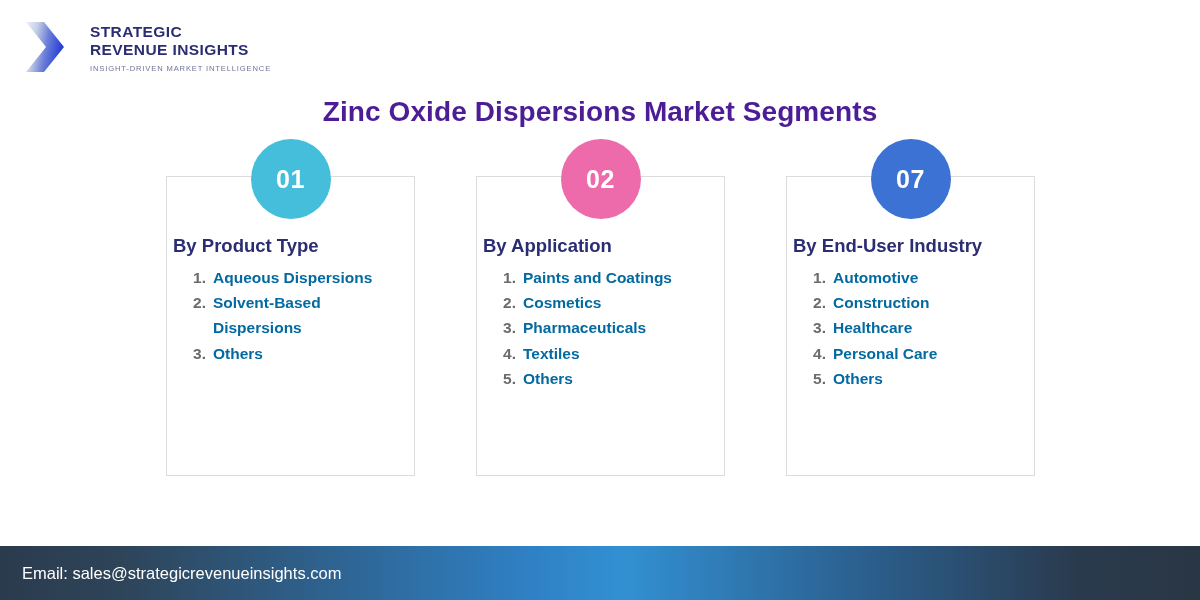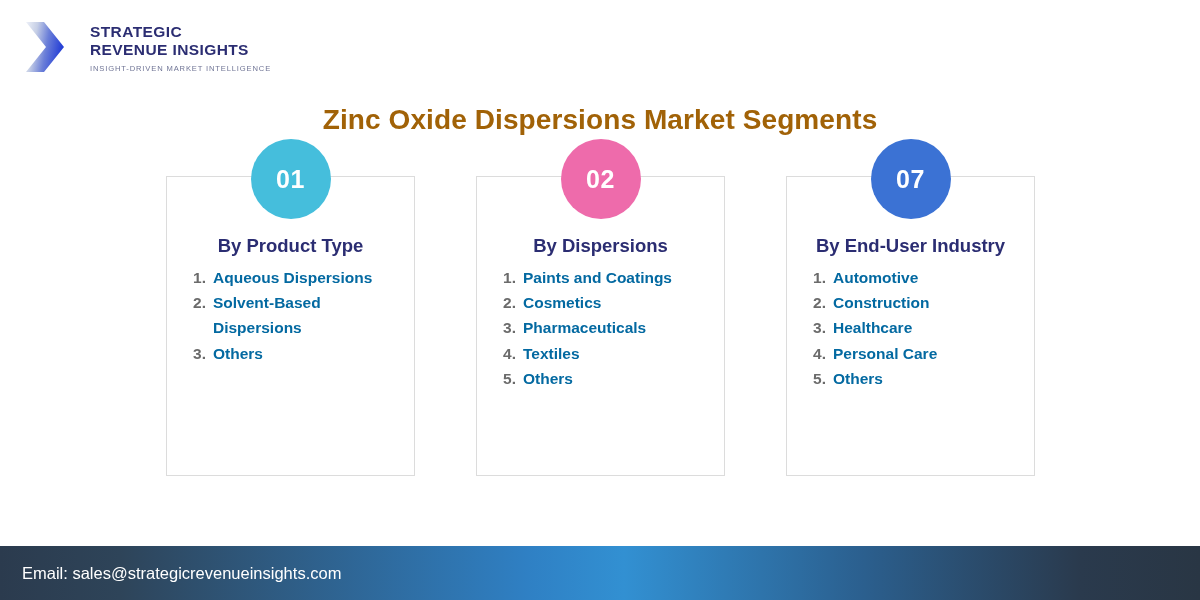--- a/index.html
+++ b/index.html
@@ -51,26 +51,26 @@
     font-size: 7.6px;
     letter-spacing: 0.85px;
     color: #6f7495;
     white-space: nowrap;
   }
 
   
   .page-title {
     position: absolute;
     left: 0;
-    top: 104px;
+    top: 96px;
     width: 1200px;
     text-align: center;
     font-size: 28px;
     font-weight: bold;
-    color: #a16207;
+    color: #4c1d95;
     letter-spacing: 0.1px;
   }
 
   
   .cards {
     position: absolute;
     left: 166px;
     top: 176px;
     width: 869px;
     height: 301px;
@@ -96,21 +96,20 @@
     display: flex;
     align-items: center;
     justify-content: center;
     color: #ffffff;
     font-size: 25px;
     font-weight: bold;
     letter-spacing: 0.5px;
   }
   .card-heading {
     margin: 58px 6px 0 6px;
-    text-align: center;
     font-size: 18.5px;
     font-weight: bold;
     color: #2b2d72;
     line-height: 1.2;
   }
   .card-list {
     margin: 8px 0 0 0;
     padding: 0 12px 0 26px;
     list-style: none;
     counter-reset: segitem;
@@ -190,21 +189,21 @@
     <div class="card-heading">By Product Type</div>
     <ul class="card-list">
       <li>Aqueous Dispersions</li>
       <li>Solvent-Based Dispersions</li>
       <li>Others</li>
     </ul>
   </div>
 
   <div class="card">
     <div class="badge" style="background: rgb(238, 107, 171);">02</div>
-    <div class="card-heading">By Dispersions</div>
+    <div class="card-heading">By Application</div>
     <ul class="card-list">
       <li>Paints and Coatings</li>
       <li>Cosmetics</li>
       <li>Pharmaceuticals</li>
       <li>Textiles</li>
       <li>Others</li>
     </ul>
   </div>
 
   <div class="card">

